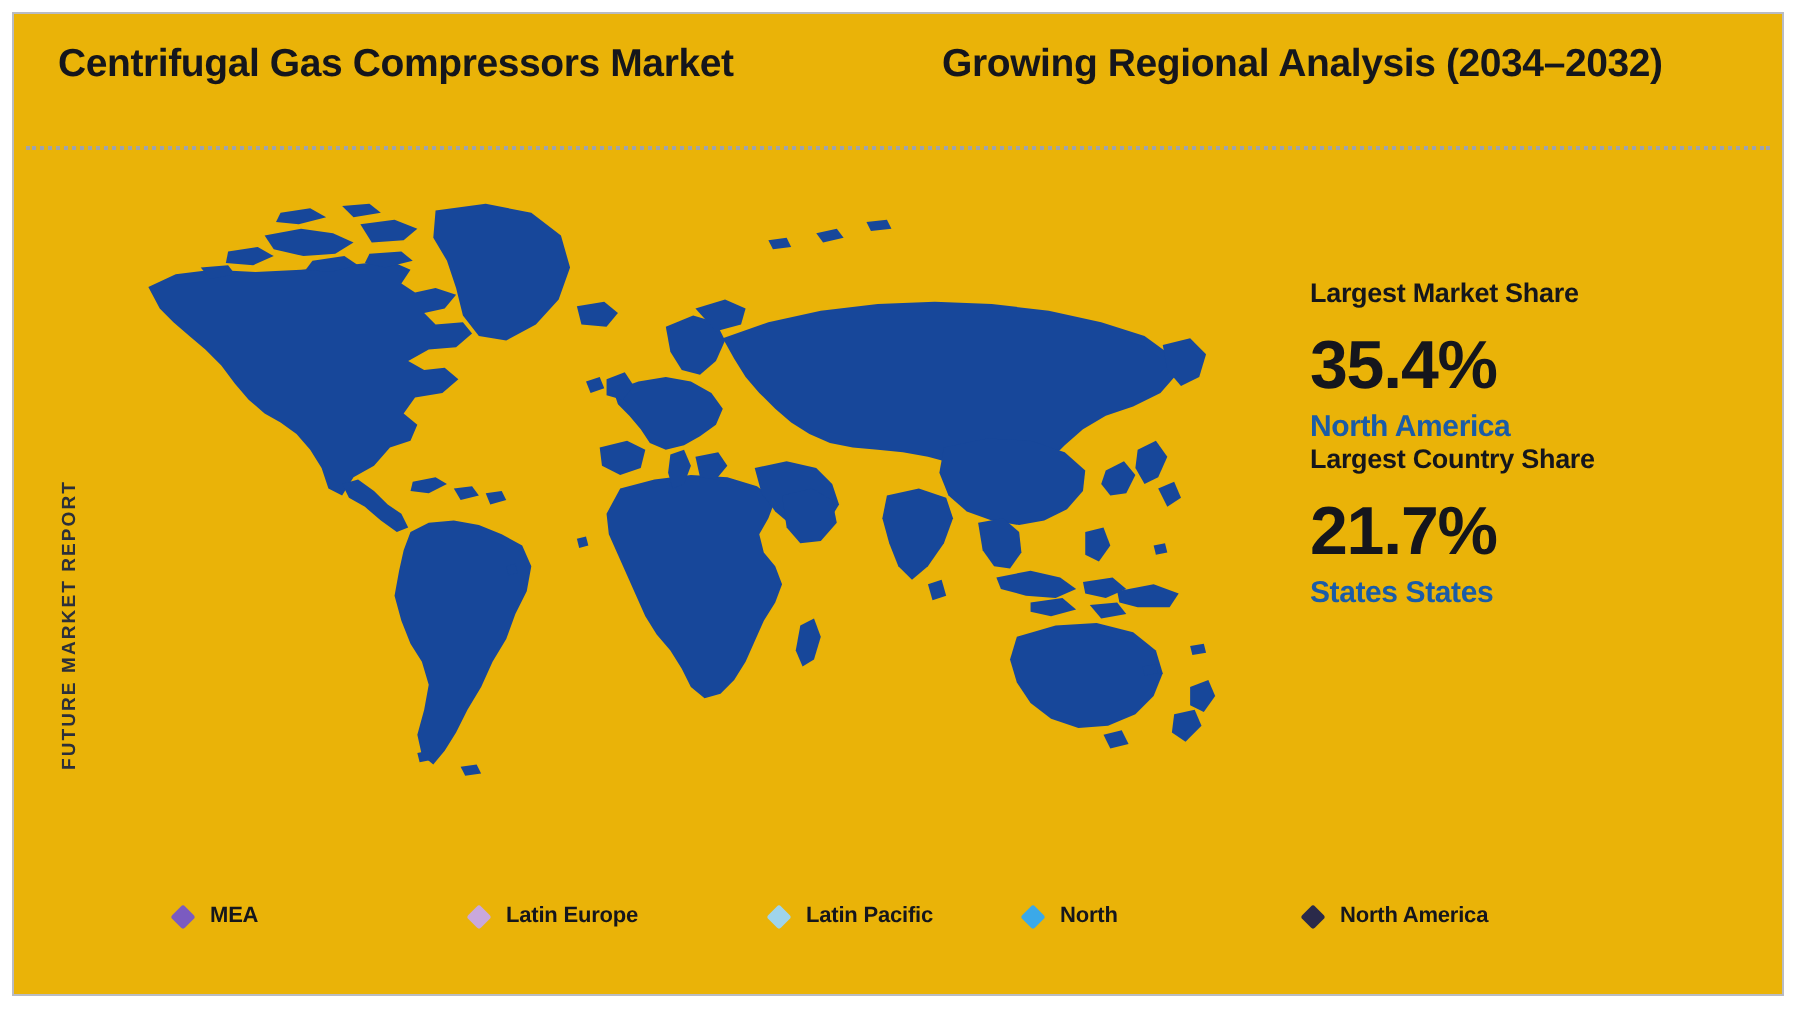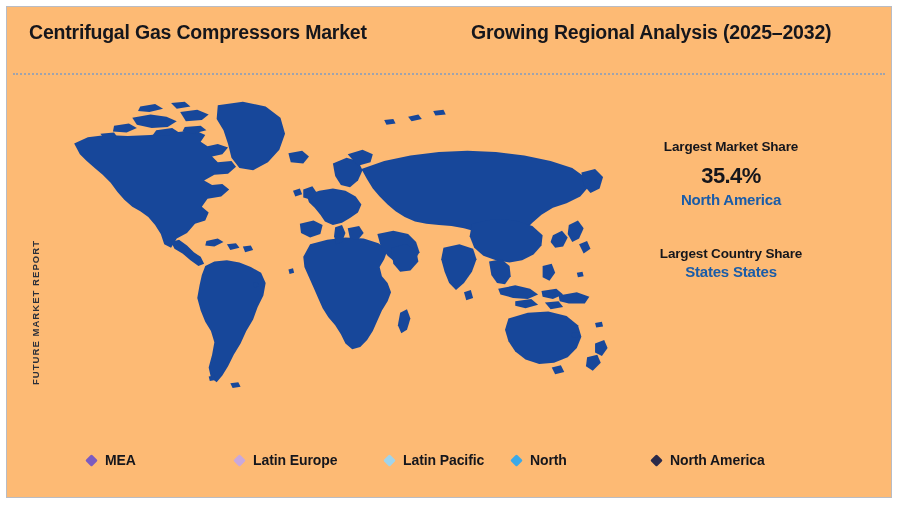--- a/index.html
+++ b/index.html
@@ -13,21 +13,21 @@
     font-family: "Liberation Sans", sans-serif;
     overflow: hidden;
   }
 
   #card {
     position: absolute;
     left: 6px;
     top: 6px;
     width: 886px;
     height: 492px;
-    background: #fdba74;
+    background: #eab308;
     border: 1px solid #b9bcc4;
     box-sizing: border-box;
   }
 
   
   #header {
     position: absolute;
     left: 0;
     top: 0;
     right: 0;
@@ -76,35 +76,34 @@
     left: 58px;
     top: 88px;
     width: 570px;
     height: 318px;
   }
   #map-wrap svg { display: block; width: 100%; height: 100%; }
 
   
   #stats {
     position: absolute;
-    left: 604px;
+    left: 648px;
     top: 132px;
     width: 240px;
-    text-align: center;
-  }
-  .stat-block + .stat-block { margin-top: 38px; }
+  }
+  .stat-block + .stat-block { }
   .stat-label {
     font-size: 13.5px;
     font-weight: bold;
     color: #15161c;
     letter-spacing: -0.15px;
     white-space: nowrap;
   }
   .stat-value {
-    font-size: 22px;
+    font-size: 34px;
     font-weight: bold;
     color: #15161c;
     letter-spacing: -0.6px;
     line-height: 1.18;
     margin-top: 9px;
   }
   .stat-sub {
     font-size: 15px;
     font-weight: bold;
     color: #1a5ca8;
@@ -129,34 +128,34 @@
   }
   .legend-marker {
     width: 9px;
     height: 9px;
     transform: rotate(45deg);
     border-radius: 1.5px;
     margin-right: 9px;
     flex: none;
   }
   .legend-text {
-    font-size: 14px;
+    font-size: 11px;
     font-weight: bold;
     color: #15161c;
     letter-spacing: -0.1px;
   }
 </style>
 </head>
 <body>
 
 <div id="card">
 
   <div id="header">
     <div id="hdr-left" class="hdr-title">Centrifugal Gas Compressors Market</div>
-    <div id="hdr-right" class="hdr-title">Growing Regional Analysis (2025–2032)</div>
+    <div id="hdr-right" class="hdr-title">Growing Regional Analysis (2034–2032)</div>
   </div>
   <div id="hdr-divider"></div>
 
   <div id="brand">FUTURE MARKET REPORT</div>
 
   <div id="map-wrap">
     <svg viewBox="0 0 1000 558" xmlns="http://www.w3.org/2000/svg">
       <g fill="#17479a">
 
         <path d="M16 85 L40 74 L72 70 L110 72 L150 70 L190 66 L228 62 L246 70 L238 82 L250 90
@@ -274,20 +273,21 @@
   <div id="stats">
 
     <div class="stat-block">
       <div class="stat-label">Largest Market Share</div>
       <div class="stat-value">35.4%</div>
       <div class="stat-sub">North America</div>
     </div>
 
     <div class="stat-block">
       <div class="stat-label">Largest Country Share</div>
+      <div class="stat-value">21.7%</div>
       <div class="stat-sub">States States</div>
     </div>
 
   </div>
 
   <div id="legend">
 
     <div class="legend-item" style="left:0px">
       <span class="legend-marker" style="background:#7b5bc0"></span>
       <span class="legend-text">MEA</span>

